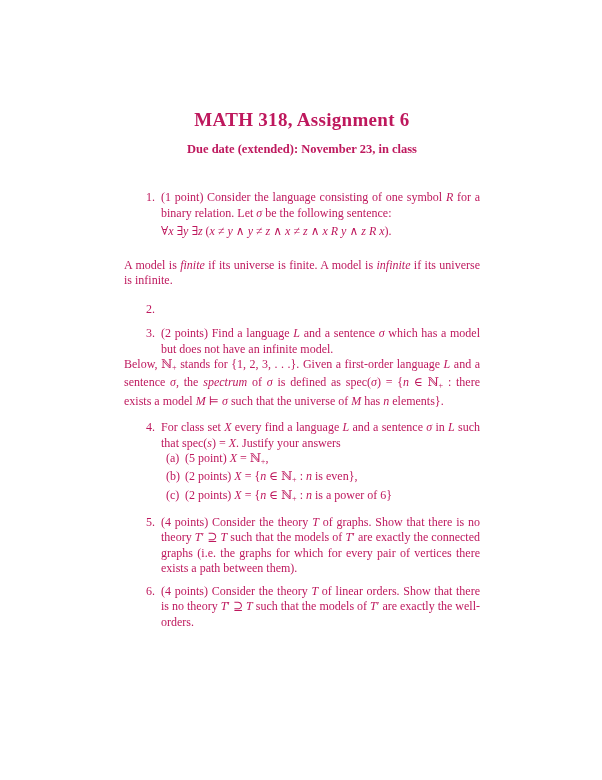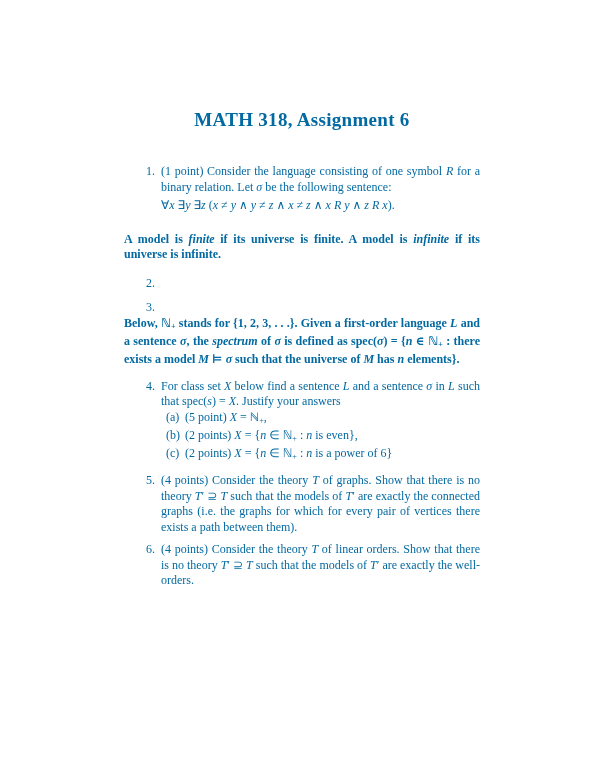--- a/index.html
+++ b/index.html
@@ -3,21 +3,21 @@
 <meta charset="utf-8">
 <style>
   html, body { margin: 0; padding: 0; background: #ffffff; }
   .page {
     position: relative;
     width: 602px;
     height: 780px;
     background: #ffffff;
     overflow: hidden;
     font-family: "Liberation Serif", "DejaVu Serif", "DejaVu Sans", serif;
-    color: #0369a1;
+    color: #be185d;
   }
   .content {
     position: absolute;
     left: 124px;
     top: 0;
     width: 356px;
     padding-top: 108px;
     box-sizing: content-box;
   }
   .title {
@@ -28,24 +28,24 @@
     letter-spacing: 0.3px;
   }
   .subtitle {
     margin-top: 11px;
     text-align: center;
     font-weight: bold;
     font-size: 12.5px;
     line-height: 15px;
   }
   .para, .item { font-size: 12px; line-height: 15.5px; }
-  .para { margin: 0; text-align: justify; font-weight: bold; }
+  .para { margin: 0; text-align: justify; }
   .item { display: flex; padding-left: 22px; }
   .num { flex: 0 0 15px; }
-  .ibody { flex: 1; text-align: justify; font-family: Liberation Serif, serif; }
+  .ibody { flex: 1; text-align: justify; }
   .formula { text-align: left; margin: 3px 0 2px; }
   .sub { display: flex; padding-left: 5px; }
   .sublabel { flex: 0 0 19px; }
   .subbody { flex: 1; }
   .b-item1 { margin-top: 33px; }
   .b-para-models { margin-top: 16px; }
   .b-item2 { margin-top: 13px; }
   .b-item3 { margin-top: 9px; }
   .b-para-spectrum { margin-top: 0; }
   .b-item4 { margin-top: 11px; }
@@ -54,45 +54,47 @@
   .rs-i { font-style: italic; }
   .rs-sub { font-size: 0.68em; vertical-align: -0.22em; }
 </style>
 </head>
 <body>
 
 <div class="page">
   <div class="content">
 
     <div class="title">MATH 318, Assignment 6</div>
+    <div class="subtitle">Due date (extended): November 23, in class</div>
 
     <div class="item b-item1">
       <span class="num">1.</span>
       <div class="ibody">
         <div><span>(1 point) Consider the language consisting of one symbol </span><span class="rs-i">R</span><span> for a binary relation. Let </span><span class="rs-i">σ</span><span> be the following sentence:</span></div>
         <div class="formula"><span>∀</span><span class="rs-i">x</span><span> ∃</span><span class="rs-i">y</span><span> ∃</span><span class="rs-i">z</span><span> (</span><span class="rs-i">x</span><span> ≠ </span><span class="rs-i">y</span><span> ∧ </span><span class="rs-i">y</span><span> ≠ </span><span class="rs-i">z</span><span> ∧ </span><span class="rs-i">x</span><span> ≠ </span><span class="rs-i">z</span><span> ∧ </span><span class="rs-i">x R y</span><span> ∧ </span><span class="rs-i">z R x</span><span>).</span></div>
       </div>
     </div>
 
     <p class="para b-para-models"><span>A model is </span><span class="rs-i">finite</span><span> if its universe is finite. A model is </span><span class="rs-i">infinite</span><span> if its universe is infinite.</span></p>
 
     <div class="item b-item2">
       <span class="num">2.</span>
     </div>
 
     <div class="item b-item3">
       <span class="num">3.</span>
+      <div class="ibody"><span>(2 points) Find a language </span><span class="rs-i">L</span><span> and a sentence </span><span class="rs-i">σ</span><span> which has a model but does not have an infinite model.</span></div>
     </div>
 
     <p class="para b-para-spectrum"><span>Below, </span><span>ℕ</span><span class="rs-sub">+</span><span> stands for {1, 2, 3, . . .}. Given a first-order language </span><span class="rs-i">L</span><span> and a sentence </span><span class="rs-i">σ</span><span>, the </span><span class="rs-i">spectrum</span><span> of </span><span class="rs-i">σ</span><span> is defined as spec(</span><span class="rs-i">σ</span><span>) = {</span><span class="rs-i">n</span><span> ∈ </span><span>ℕ</span><span class="rs-sub">+</span><span> : there exists a model </span><span class="rs-i">M</span><span> ⊨ </span><span class="rs-i">σ</span><span> such that the universe of </span><span class="rs-i">M</span><span> has </span><span class="rs-i">n</span><span> elements}.</span></p>
 
     <div class="item b-item4">
       <span class="num">4.</span>
       <div class="ibody">
-        <div><span>For class set </span><span class="rs-i">X</span><span> below find a sentence </span><span class="rs-i">L</span><span> and a sentence </span><span class="rs-i">σ</span><span> in </span><span class="rs-i">L</span><span> such that spec(</span><span class="rs-i">s</span><span>) = </span><span class="rs-i">X</span><span>. Justify your answers</span></div>
+        <div><span>For class set </span><span class="rs-i">X</span><span> every find a language </span><span class="rs-i">L</span><span> and a sentence </span><span class="rs-i">σ</span><span> in </span><span class="rs-i">L</span><span> such that spec(</span><span class="rs-i">s</span><span>) = </span><span class="rs-i">X</span><span>. Justify your answers</span></div>
         <div class="sub">
           <span class="sublabel">(a)</span>
           <div class="subbody"><span>(5 point) </span><span class="rs-i">X</span><span> = </span><span>ℕ</span><span class="rs-sub">+</span><span>,</span></div>
         </div>
         <div class="sub">
           <span class="sublabel">(b)</span>
           <div class="subbody"><span>(2 points) </span><span class="rs-i">X</span><span> = {</span><span class="rs-i">n</span><span> ∈ </span><span>ℕ</span><span class="rs-sub">+</span><span> : </span><span class="rs-i">n</span><span> is even},</span></div>
         </div>
         <div class="sub">
           <span class="sublabel">(c)</span>

